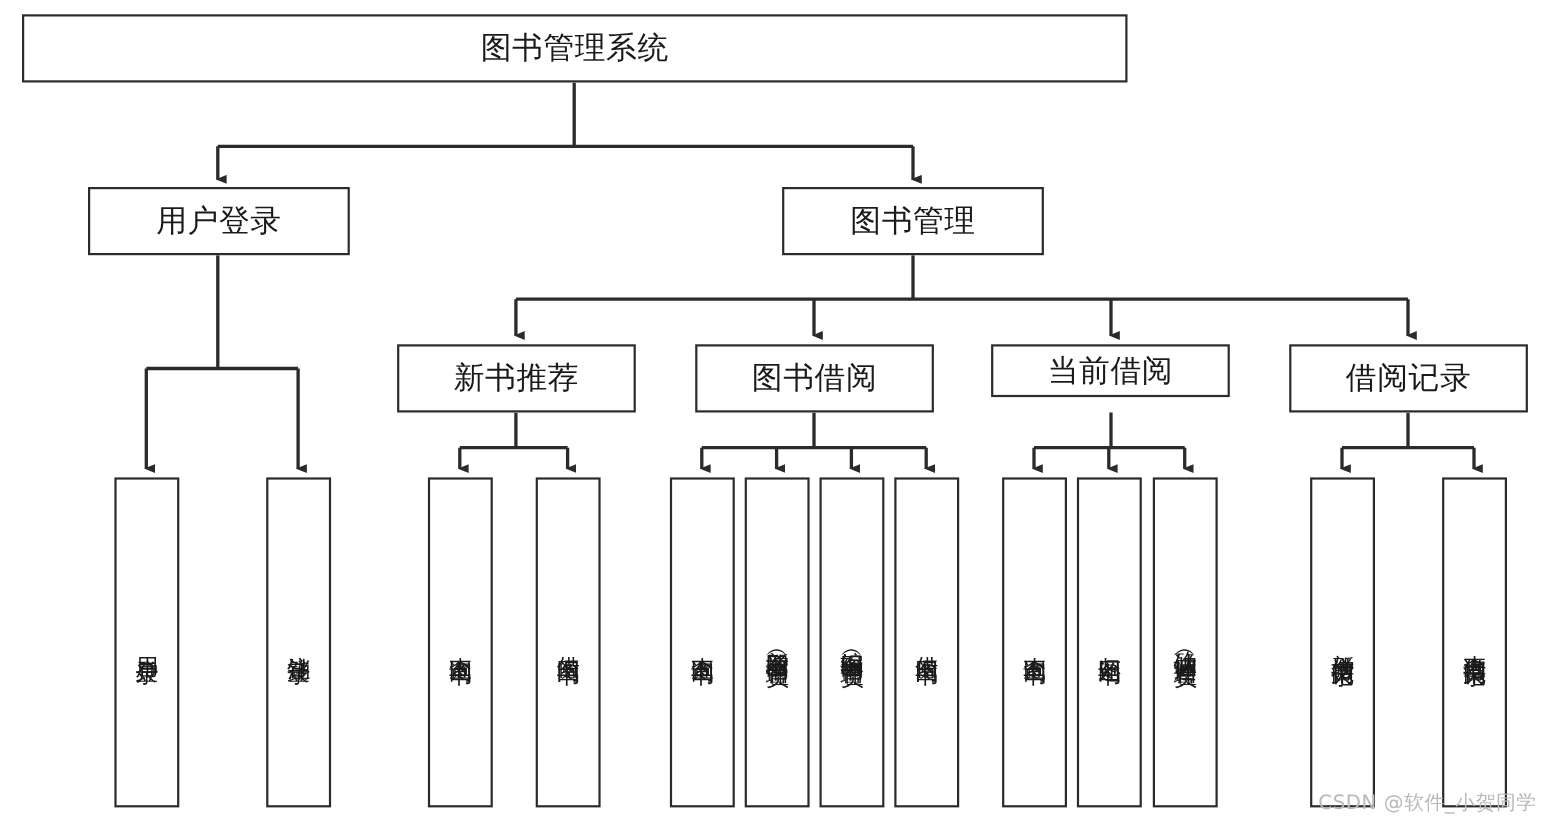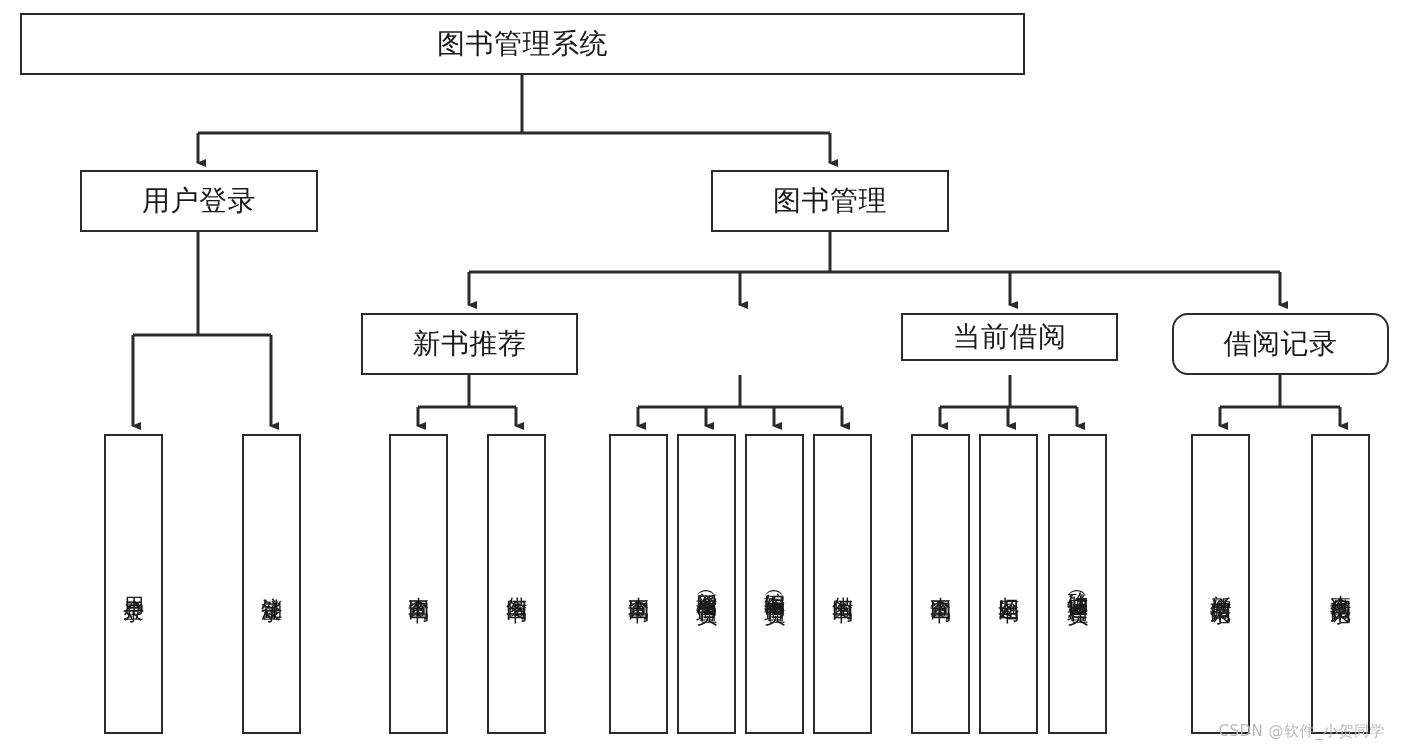--- a/index.html
+++ b/index.html
@@ -49,23 +49,23 @@
     text-orientation: upright;
     font-size: 21px;
     letter-spacing: 2px;
     line-height: 1.25;
     max-height: 100%;
     padding: 4px 0;
     white-space: normal;
   }
   #watermark {
     position: absolute;
-    right: 20px;
+    right: 8px;
     bottom: 6px;
-    font-size: 15px;
+    font-size: 18px;
     color: #b9b9b9;
     letter-spacing: 0.5px;
     z-index: 9;
     white-space: nowrap;
     pointer-events: none;
   }
 </style>
 </head>
 <body>
 
@@ -133,26 +133,29 @@
   </div>
 
   <div class="node-box" style="left:711px; top:170px; width:238px; height:62px;">
     <span class="node-label">图书管理</span>
   </div>
 
   <div class="node-box" style="left:361px; top:313px; width:217px; height:62px;justify-content:center;">
     <span class="node-label">新书推荐</span>
   </div>
 
+  <div class="node-box" style="left:632px; top:313px; width:217px; height:62px;">
+    <span class="node-label">图书借阅</span>
+  </div>
 
   <div class="node-box" style="left:901px; top:313px; width:217px; height:48px;">
     <span class="node-label">当前借阅</span>
   </div>
 
-  <div class="node-box" style="left:1172px; top:313px; width:217px; height:62px;border-radius:16px;">
+  <div class="node-box" style="left:1172px; top:313px; width:217px; height:62px;">
     <span class="node-label">借阅记录</span>
   </div>
 
   <div class="node-box vertical" style="left:104px; top:434px; width:59px; height:300px;">
     <span class="node-label">用户登录</span>
   </div>
   <div class="node-box vertical" style="left:242px; top:434px; width:59px; height:300px;">
     <span class="node-label">注销登录</span>
   </div>
 

